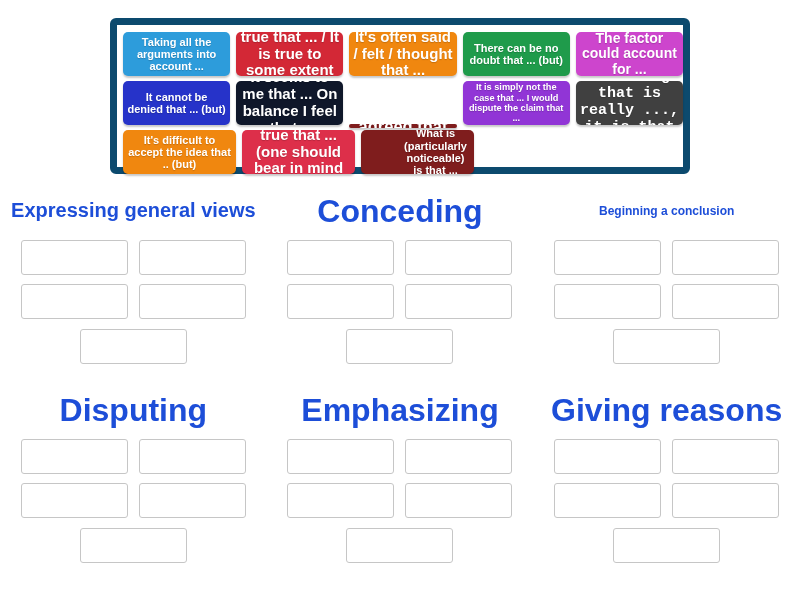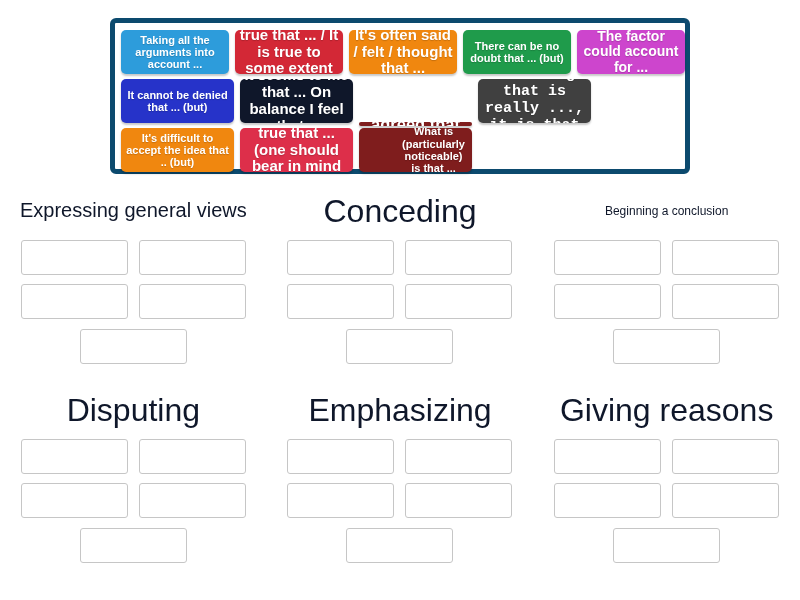--- a/index.html
+++ b/index.html
@@ -21,21 +21,21 @@
   }
 
   
   .tile-tray {
     position: absolute;
     left: 110px;
     top: 18px;
     width: 580px;
     height: 156px;
     background: #ffffff;
-    border: 5px solid #0c4a6e;
+    border: 7px solid #0c4a6e;
     border-radius: 6px;
     padding: 7px 0 0 6px;
   }
 
   .tile-row {
     display: flex;
     gap: 6px;
     margin-bottom: 5px;
     height: 44px;
   }
@@ -78,22 +78,22 @@
     grid-template-rows: 1fr 1fr;
   }
 
   .group {
     position: relative;
     padding: 0 10px;
   }
 
   .group-title {
     text-align: right;
-    color: #0f172a;
-    font-weight: 400;
+    color: #1d4ed8;
+    font-weight: 700;
     line-height: 1.08;
     margin: 0;
     height: 58px;
     display: flex;
     align-items: center;
     justify-content: center;
   }
 
   .t-sm { font-size: 12px; }
   .t-md { font-size: 20px; }
@@ -129,20 +129,21 @@
         <div class="tile w1 fs-11" style="background: rgb(45, 156, 219);">Taking all the arguments into account ...</div>
         <div class="tile w1 fs-105" style="background: rgb(211, 40, 54);">It is certainly true that ... / It is true to some extent that ...</div>
         <div class="tile w1 fs-105" style="background: rgb(240, 135, 15);">It's often said / felt / thought that ...</div>
         <div class="tile w1 fs-11" style="background: rgb(31, 155, 75);">There can be no doubt that ... (but)</div>
         <div class="tile w1 fs-125" style="background: rgb(205, 69, 205);">The factor could account for ...</div>
       </div>
       <div class="tile-row">
         <div class="tile w2 fs-11" style="background: rgb(38, 51, 201);">It cannot be denied that ... (but)</div>
         <div class="tile w2 fs-105" style="background: #0f172a;">It seems to me that ... On balance I feel that...</div>
         <div class="tile w2 fs-16" style="background: #7f1d1d; margin-top: 43px;">It's widely agreed that ...</div>
+        <div class="tile w2 fs-9" style="background: rgb(145, 53, 214);">It is simply not the case that ... I would dispute the claim that ...</div>
         <div class="tile w2 fs-105" style="background: #404040; font-family: Liberation Mono, monospace;">If there is one thing that is really ..., it is that ...</div>
       </div>
       <div class="tile-row">
         <div class="tile w2 fs-11" style="background: rgb(240, 135, 15);">It's difficult to accept the idea that .. (but)</div>
         <div class="tile w2 fs-105" style="background: rgb(221, 47, 74);">Though it is true that ... (one should bear in mind that...)</div>
         <div class="tile w2 fs-11" style="background: #7f1d1d; padding-left: 40px;">What is (particularly noticeable) is that ...</div>
       </div>
     </div>
 
   <div class="groups" id="groups-container">

